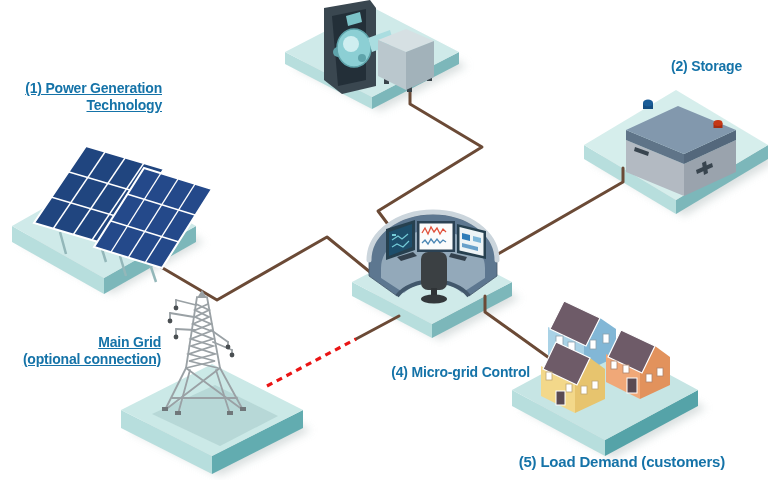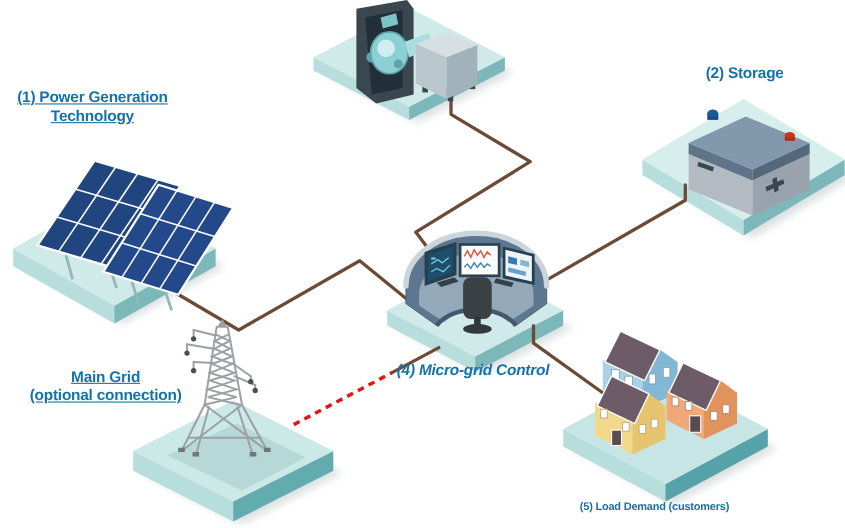--- a/index.html
+++ b/index.html
@@ -1,20 +1,20 @@
 <!DOCTYPE html>
 <html style="--color-label-text: #1573a8; --color-line: #6b4a36; --color-optional-line: #ea1414; --color-platform-top: #cfeae9; --color-platform-side-light: #b7dedd; --color-platform-side-dark: #7cb7ba; --color-solar-panel: #20457f; --color-panel-grid: #ffffff; --color-battery-body: #b3bac2; --color-battery-lid: #7e95ab; --color-terminal-negative: #1a5c97; --color-terminal-positive: #c63715; --color-generator-frame: #3a4750; --color-generator-engine: #8ccfd4; --color-generator-box: #bac7cd; --color-console-body: #5d7790; --color-console-rim: #cbd5dc; --color-screen-dark: #1d4e6b; --color-wave-red: #e0503a; --color-wave-blue: #4a86b4; --color-chair: #3b4043; --color-tower-steel: #9aa1a5; --color-roof: #6e5b68; --color-house-blue: #a9d2e6; --color-house-yellow: #f3d88a; --color-house-orange: #f0a878;"><head>
 <meta charset="utf-8">
 <style>
   html,body{margin:0;padding:0;background:#ffffff;}
   .stage{position:relative;width:768px;height:480px;background:#fff;overflow:hidden;
          font-family:"Liberation Sans",sans-serif;}
   .stage svg{position:absolute;left:0;top:0;}
   .lbl{position:absolute;color:var(--color-label-text,#1573a8);font-weight:bold;
-       font-size:14px;line-height:17px;text-align:center;letter-spacing:-0.2px;
+       font-size:14px;line-height:17px;text-align:right;letter-spacing:-0.2px;
        pointer-events:none;white-space:nowrap;}
   .lbl div{white-space:nowrap;text-decoration:underline;}
 </style>
 </head>
 <body>
 
 <div class="stage">
 
 <svg width="768" height="480" viewBox="0 0 768 480">
   <defs>
@@ -259,22 +259,22 @@
 </svg>
 
 <div class="lbl" style="left:6px;top:80px;width:156px;">
   <div>(1) Power Generation</div>
   <div>Technology</div>
 </div>
 
 <div class="lbl" style="left:612px;top:58px;width:130px;">(2) Storage</div>
 
 
-<div class="lbl" style="left:16px;top:334px;width:160px;">
+<div class="lbl" style="left:1px;top:334px;width:160px;">
   <div>Main Grid</div>
   <div>(optional connection)</div>
 </div>
 
-<div class="lbl" style="left:330px;top:328px;width:200px;font-style:italic;">(4) Micro-grid Control</div>
-
-<div class="lbl" style="left:465px;top:453px;width:260px;font-size:10px;">(5) Load Demand (customers)</div>
+<div class="lbl" style="left:330px;top:364px;width:200px;">(4) Micro-grid Control</div>
+
+<div class="lbl" style="left:465px;top:453px;width:260px;font-size:15px;">(5) Load Demand (customers)</div>
 
 </div>
 
 </body></html>

